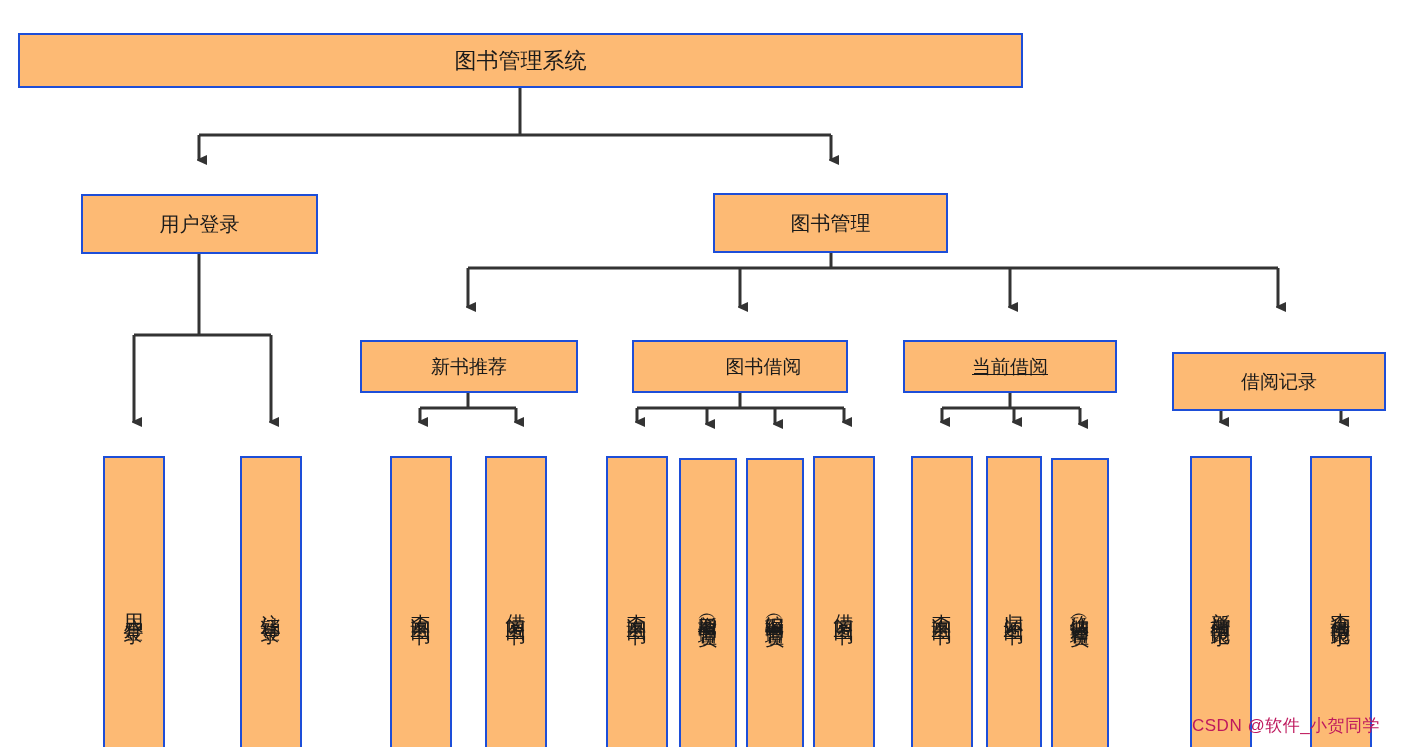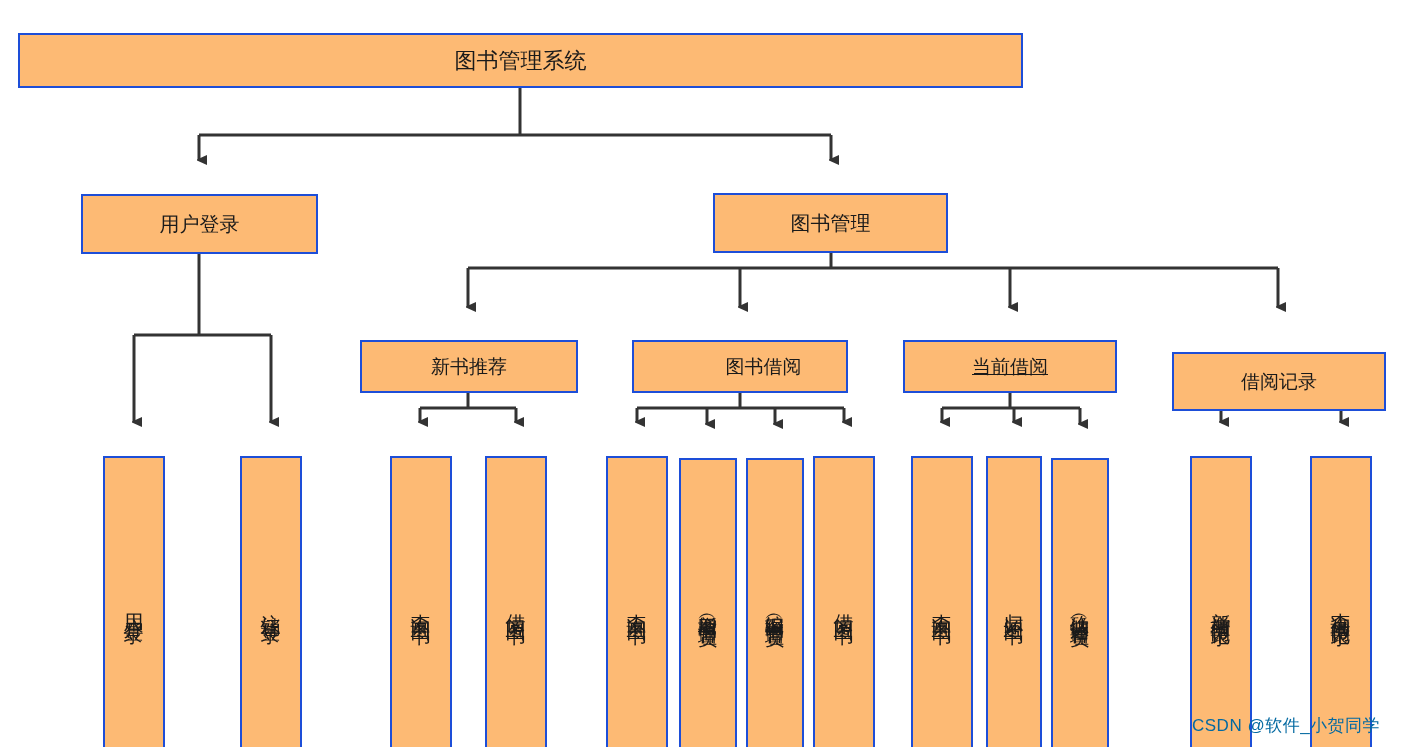--- a/index.html
+++ b/index.html
@@ -56,21 +56,21 @@
   .leaf-label {
     writing-mode: vertical-rl;
     text-orientation: upright;
     letter-spacing: 4px;
     line-height: 1;
     white-space: nowrap;
   }
   .watermark {
     position: absolute;
     font-size: 17px;
-    color: #0369a1;
+    color: #be185d;
     white-space: nowrap;
     letter-spacing: 0.5px;
   }
 </style>
 </head>
 <body>
 
 <div id="canvas">
 
   <svg class="wires" viewBox="0 0 1405 747">

